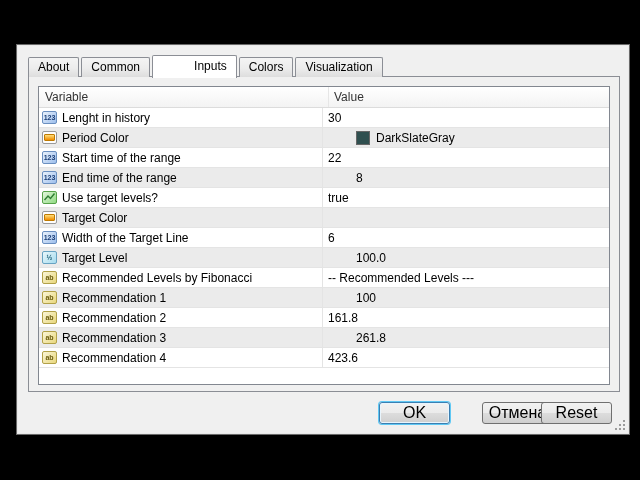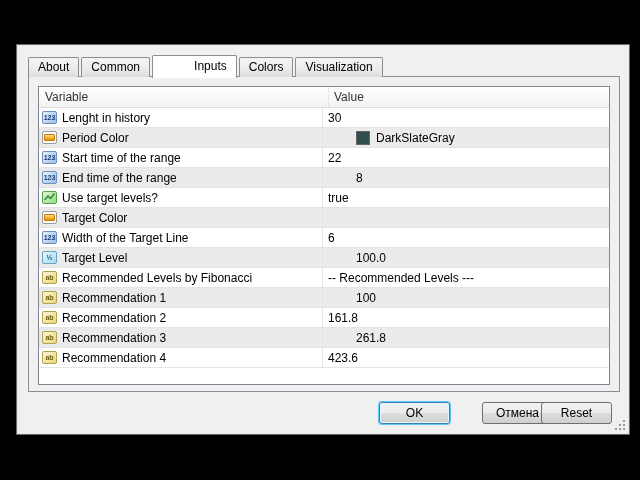--- a/index.html
+++ b/index.html
@@ -56,21 +56,21 @@
   .int-icon{background:linear-gradient(135deg,#eaf2fc,#9cbeec);border:1px solid #6a8fc0;color:#1c3e76;}
   .double-icon{background:linear-gradient(135deg,#e9f7fb,#a5dbee);border:1px solid #67a3c2;color:#15586f;}
   .string-icon{background:linear-gradient(135deg,#fbf6d8,#e8d77c);border:1px solid #b2a149;color:#6b5c10;}
   .bool-icon{background:linear-gradient(135deg,#e3f7dd,#90da82);border:1px solid #57a34a;}
   .color-icon{background:#fdfdfd;border:1px solid #9a9a9a;}
   .color-icon .chip{width:9px;height:5px;border:1px solid #c07a00;border-radius:1px;
     background:linear-gradient(#ffdf7e,#f08c00);}
   
   .btn{
     position:absolute;top:357px;width:71px;height:22px;
-    font-family:"Liberation Sans",sans-serif;font-size:12px;color:#000;text-align:center;line-height:20px;
+    font-family:"Liberation Sans",sans-serif;font-size:16px;color:#000;text-align:center;line-height:20px;
     background:linear-gradient(#f2f2f2 0%,#ebebeb 50%,#dddddd 50%,#cfcfcf 100%);
     border:1px solid #707070;border-radius:3px;box-sizing:border-box;cursor:default;
   }
   .btn.default{
     border:1px solid #3c7fb1;
     box-shadow:0 0 0 1px #5fc8f4, inset 0 0 0 1px #e8f5fd;
   }
   .btn-ok{left:362px;}
   .btn-cancel{left:465px;}
   .btn-reset{left:524px;}

